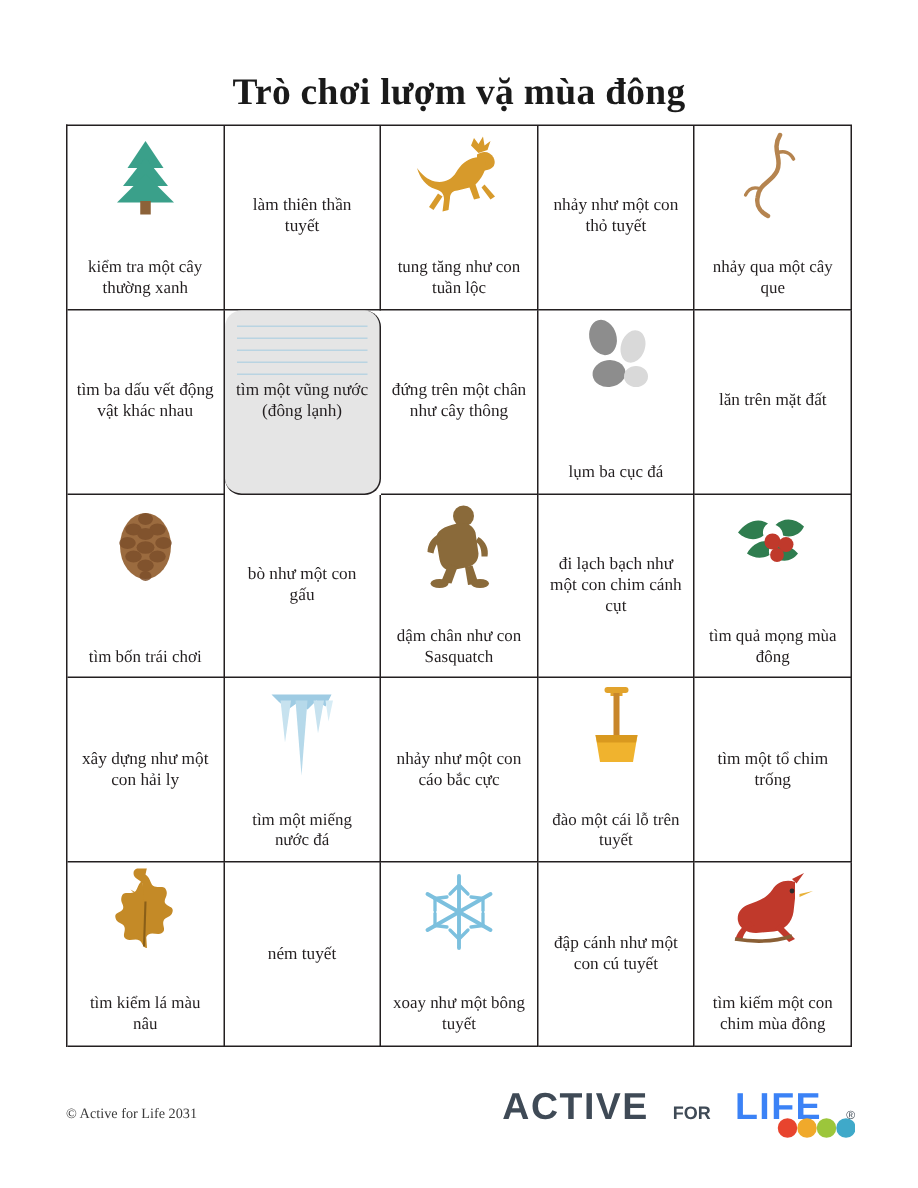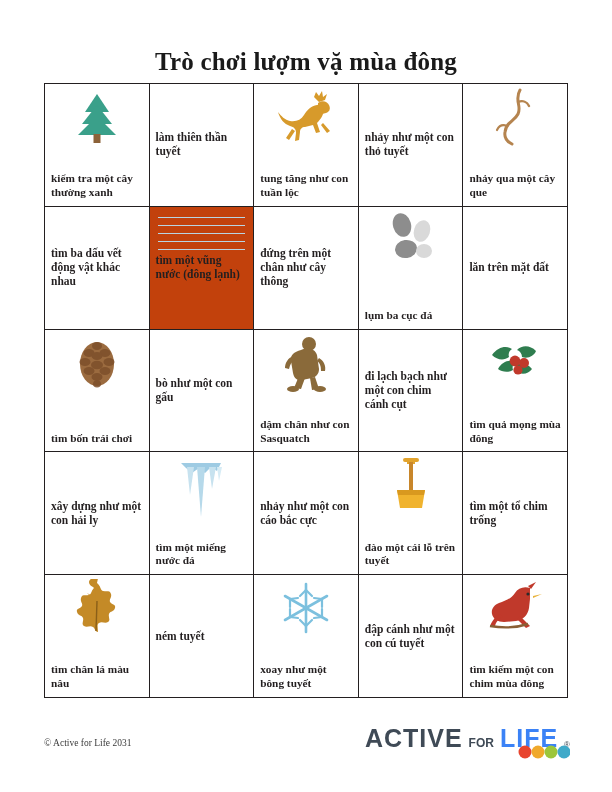--- a/index.html
+++ b/index.html
@@ -47,36 +47,38 @@
     border-bottom: 1.6px solid #231f20;
     box-sizing: border-box;
     position: relative;
     display: flex;
     flex-direction: column;
     align-items: center;
     padding: 5px 6px 6px 6px;
     overflow: hidden;
   }
   .cell.shaded {
-    background: #c2410c;
+    background: #e5e5e5;
+    border-radius: 11px;
   }
   .cell.art-top { justify-content: flex-start; }
   .cell-art {
     flex: 0 0 auto;
     height: 56px;
     display: flex;
     align-items: center;
     justify-content: center;
     width: 100%;
   }
   .cell-label {
     font-family: "Liberation Serif", serif;
     font-size: 11.3px;
-    font-weight: bold;
+    font-weight: normal;
     line-height: 1.22;
+    text-align: center;
     color: #231f20;
     width: 100%;
   }
   .cell.center-only {
     justify-content: center;
   }
   .cell.center-only .cell-label {
     font-size: 11.5px;
   }
   .spacer-grow { flex: 1 1 auto; }
@@ -93,21 +95,21 @@
   .logo {
     position: absolute;
     right: 42px;
     top: 724px;
     width: 168px;
     height: 46px;
   }
   .logo-row1 {
     display: flex;
     align-items: baseline;
-    gap: 6px;
+    gap: 16px;
     justify-content: flex-end;
   }
   .logo-active {
     font-family: "Liberation Sans", sans-serif;
     font-weight: bold;
     font-size: 25px;
     letter-spacing: 1px;
     color: #3f4a56;
   }
   .logo-for {
@@ -372,21 +374,21 @@
       <div class="cell-art">
         <svg width="58" height="58" viewBox="0 0 58 58">
           <g fill="#c48a27">
             <path d="M29 4 c4 3 3 7 6 8 4 1 7 -1 8 3 1 4 -2 5 -1 8 2 3 6 2 5 6 -1 4 -5 3 -6 6 -1 3 2 6 -1 8 -3 2 -6 -1 -9 1 -2 1 -2 5 -5 5 l-1 -16 -5 -6 5 3 1 -9 -7 -7 7 4 1 -8 c-2 -3 -6 -3 -6 -7 0 -3 4 -3 4 -6 0 -3 -3 -4 -1 -7 2 -3 5 0 7 -2 2 -2 0 -5 3 -7z"></path>
             <path d="M27 8 c-4 3 -3 7 -6 8 -4 1 -7 -1 -8 3 -1 4 2 5 1 8 -2 3 -6 2 -5 6 1 4 5 3 6 6 1 3 -2 6 1 8 3 2 6 -1 9 1 2 1 2 5 5 5"></path>
           </g>
           <path d="M28 52 l1 -30" stroke="#8a5f18" stroke-width="1.4" fill="none"></path>
         </svg>
       </div>
       <div class="spacer-grow"></div>
-      <div class="cell-label">tìm chân lá màu nâu</div>
+      <div class="cell-label">tìm kiểm lá màu nâu</div>
     </div>
 
     <div class="cell center-only">
       <div class="cell-label">ném tuyết</div>
     </div>
 
     <div class="cell art-top">
       <div class="cell-art">
         <svg width="56" height="56" viewBox="0 0 56 56">
           <g stroke="#7cc0de" stroke-width="2.6" stroke-linecap="round" fill="none">

